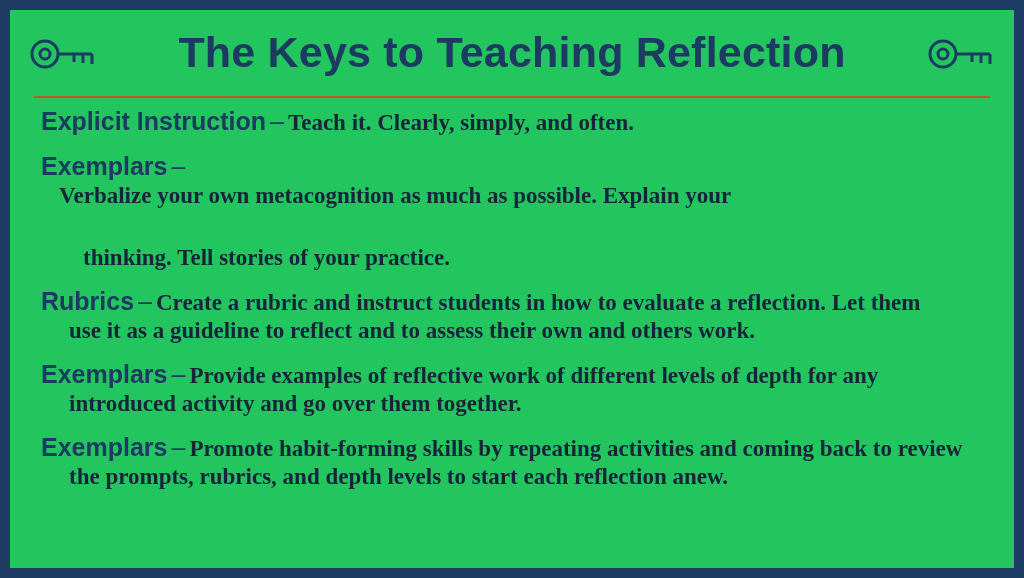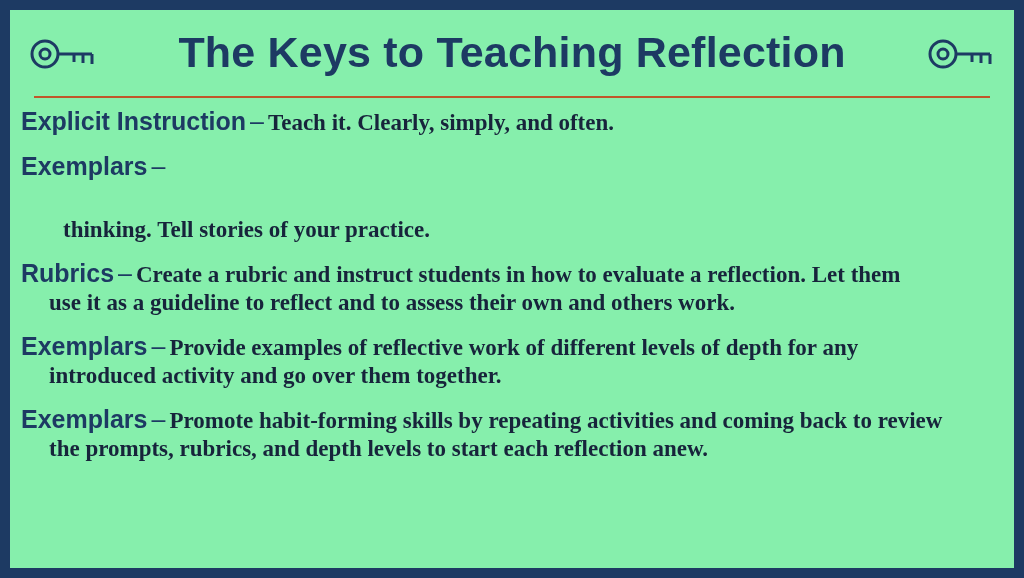--- a/index.html
+++ b/index.html
@@ -12,21 +12,21 @@
     background: #1d3a63;
     font-family: "Liberation Serif", serif;
     overflow: hidden;
   }
   .poster {
     position: absolute;
     left: 10px;
     top: 10px;
     width: 1004px;
     height: 558px;
-    background: #86efac;
+    background: #22c55e;
     box-sizing: border-box;
   }
   .header {
     position: relative;
     height: 84px;
     display: flex;
     align-items: center;
     justify-content: center;
   }
   .title {
@@ -50,21 +50,21 @@
     top: 86px;
     height: 2px;
     background: #c0562a;
   }
   .content {
     position: absolute;
     top: 96px;
     left: 0;
     right: 0;
     bottom: 6px;
-    padding: 0 11px;
+    padding: 0 31px;
     box-sizing: border-box;
   }
   .entry {
     margin-bottom: 14px;
     line-height: 1.22;
   }
   .entry .term {
     font-family: "Liberation Sans", sans-serif;
     font-weight: bold;
     font-size: 25px;
@@ -128,20 +128,21 @@
 
     <div class="entry">
       <span class="term">Explicit Instruction</span>
       <span class="dash">–</span>
       <span class="desc">Teach it. Clearly, simply, and often.</span>
     </div>
 
     <div class="entry">
       <span class="term">Exemplars</span>
       <span class="dash">–</span>
+      <span class="desc line l2c">Verbalize your own metacognition as much as possible. Explain your</span>
       <span class="desc line l2b">thinking. Tell stories of your practice.</span>
     </div>
 
 
     <div class="entry">
       <span class="term">Rubrics</span>
       <span class="dash">–</span>
       <span class="desc">Create a rubric and instruct students in how to evaluate a reflection. Let them</span>
       <span class="desc line l2">use it as a guideline to reflect and to assess their own and others work.</span>
     </div>

